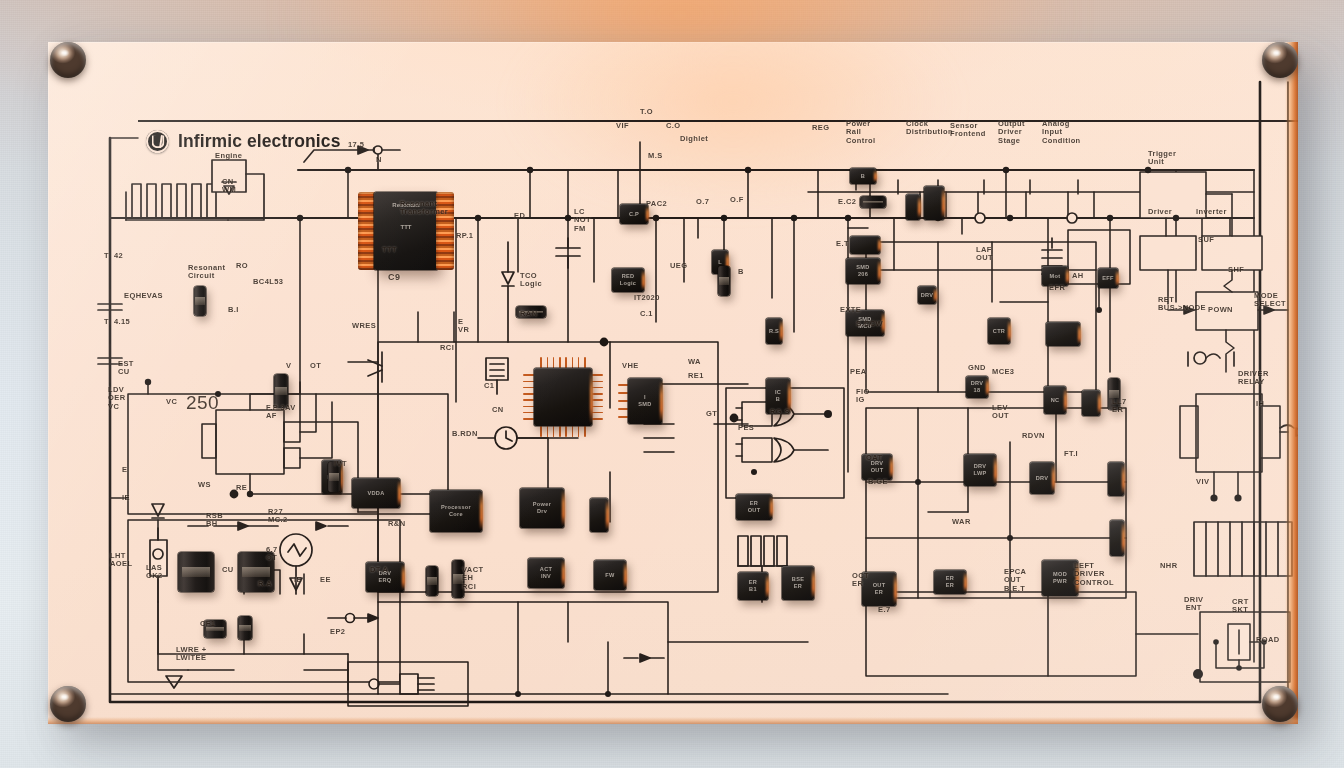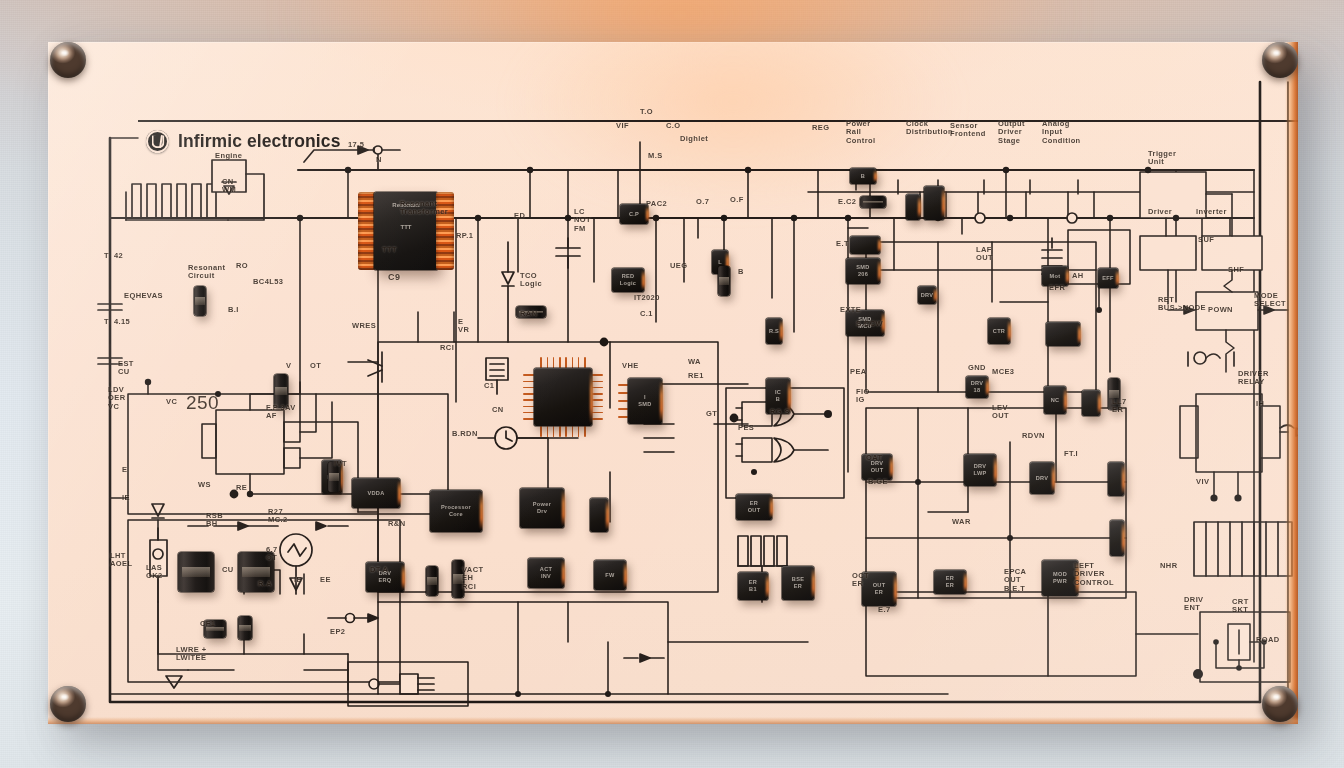--- a/index.html
+++ b/index.html
@@ -1220,21 +1220,21 @@
       <div class="lbl s" style="left: 1110px; top: 254px;">RET
 BUS-&gt;NODE</div>
       <div class="lbl s" style="left: 1160px; top: 264px;">POWN</div>
       <div class="lbl s" style="left: 1206px; top: 250px;">MODE
 SELECT</div>
       <div class="lbl s" style="left: 1190px; top: 328px;">DRIVER
 RELAY</div>
       <div class="lbl s" style="left: 1208px; top: 358px;">IH</div>
       <div class="lbl s" style="left: 1148px; top: 436px;">VIV</div>
       <div class="lbl s" style="left: 1112px; top: 520px;">NHR</div>
-      <div class="lbl s" style="left: 1136px; top: 554px;">DRIV
+      <div class="lbl s" style="left: 1136px; top: 554px; text-align: center;">DRIV
 ENT</div>
       <div class="lbl s" style="left: 1184px; top: 556px;">CRT
 SKT</div>
       <div class="lbl s" style="left: 1208px; top: 594px;">ROAD</div>
     </div>
 
   <div class="standoff so-tl">
     <div class="shadow"></div>
       <div class="cap"></div>
       <div class="hl"></div>

